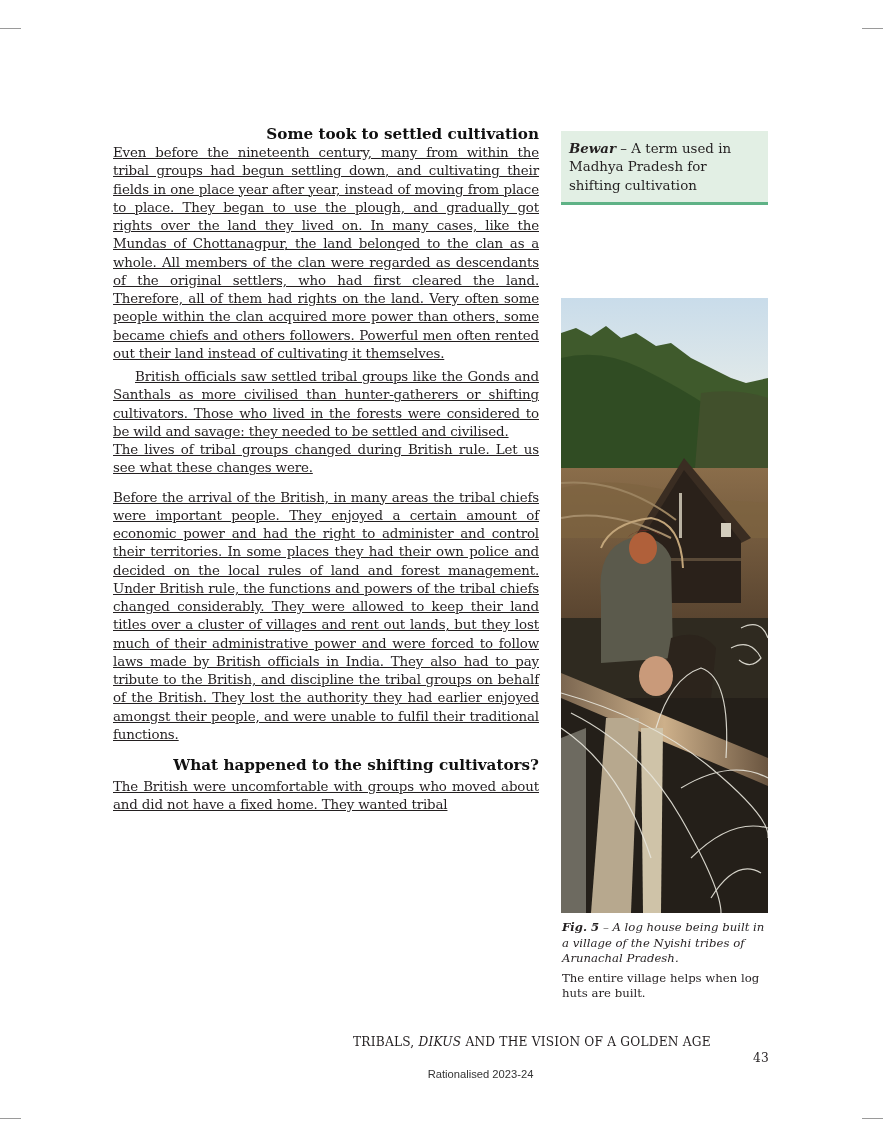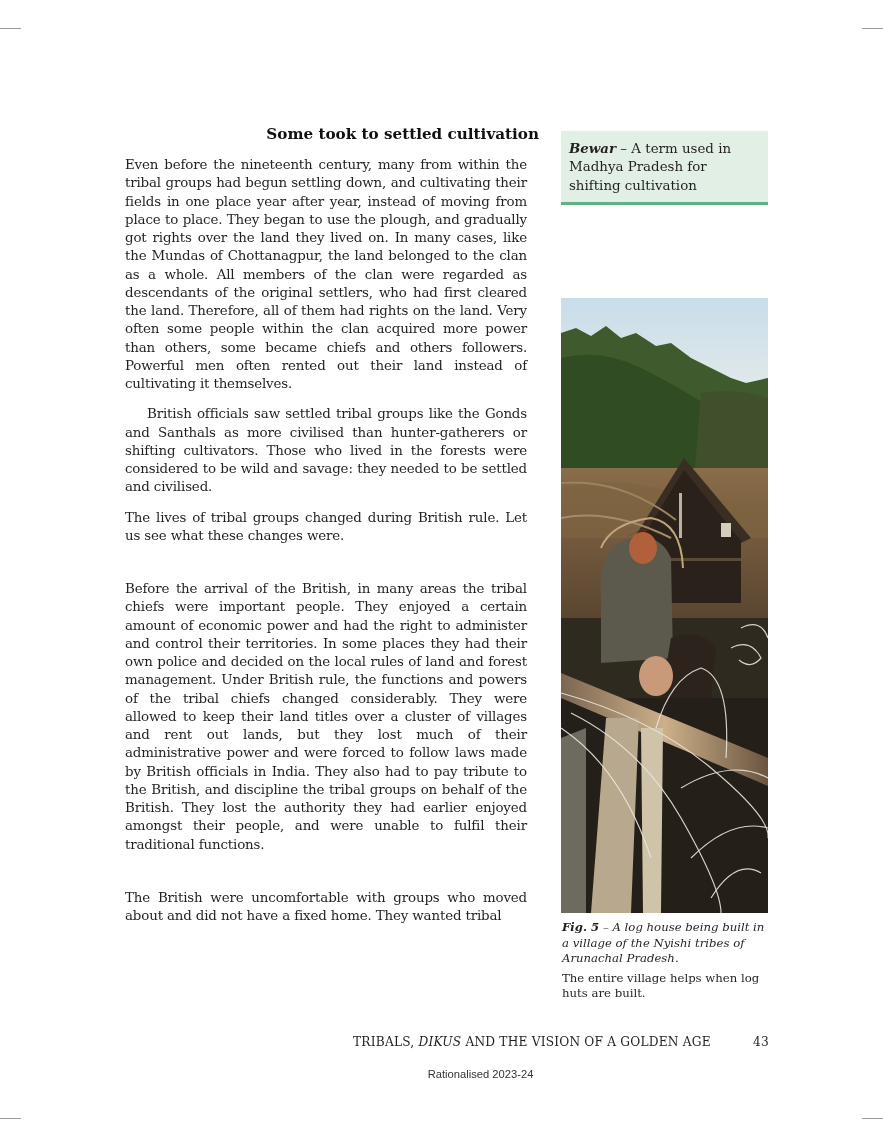--- a/index.html
+++ b/index.html
@@ -31,24 +31,25 @@
       font-weight: bold;
       font-size: 15.2px;
       line-height: 20px;
       margin: 0;
       color: #111;
       text-align: right;
     }
     .para {
       font-size: 13.4px;
       line-height: 18.25px;
-      margin: 12px;
+      margin: 0;
       text-align: justify;
       letter-spacing: -0.15px;
       word-spacing: 0px;
+      text-decoration: underline;
     }
     .para.indent { text-indent: 22px; margin-top: 5px; }
     .section-title {
       font-family: "DejaVu Sans", sans-serif;
       font-weight: bold;
       color: #8b2a8b;
       font-size: 20px;
       line-height: 29px;
       margin: 19px 0 3px 0;
       letter-spacing: 0.1px;
@@ -94,21 +95,21 @@
     .footer {
       position: absolute;
       left: 353px;
       top: 1034px;
       width: 416px;
       font-size: 12.2px;
       line-height: 16px;
       color: #231f20;
       letter-spacing: 0.2px;
     }
-    .footer .page-num { position: absolute; right: 0; top: 0; }
+    .footer .page-num { position: absolute; right: 0; top: 16px; }
     .footer .italic { font-style: italic; }
     .rationalised {
       position: absolute;
       left: 0;
       width: 873px;
       top: 1068px;
       text-align: center;
       font-family: "Liberation Sans", sans-serif;
       font-size: 11.2px;
       color: #333;
@@ -127,20 +128,21 @@
   <h3 class="subhead">Some took to settled cultivation</h3>
   <p class="para">Even before the nineteenth century, many from within the tribal groups had begun settling  down, and cultivating their fields in one place year after year, instead of moving from place to place. They began to use the plough, and gradually got rights over the land they lived on. In many cases, like the Mundas of Chottanagpur, the land belonged to the clan as a whole. All members of the clan were regarded as descendants of the original settlers, who had first cleared the land. Therefore, all of them had rights on the land. Very often some people within the clan acquired more power than others, some became chiefs and others followers. Powerful men often rented out their land instead of cultivating it themselves.</p>
   <p class="para indent">British officials saw settled tribal groups like the Gonds and Santhals as more civilised than hunter-gatherers or shifting cultivators. Those who lived in the forests were considered to be wild and savage: they needed to be settled and civilised.</p>
 
   <p class="para">The lives of tribal groups changed during British rule. Let us see what these changes were.</p>
 
   <div class="gap-sm"></div>
   <p class="para">Before the arrival of the British, in many areas the tribal chiefs were important people. They enjoyed a certain amount of economic power and had the right to administer and control their territories. In some places they had their own police and decided on the local rules of land and forest management. Under British rule, the functions and powers of the tribal chiefs changed considerably. They were allowed to keep their land titles over a cluster of villages and rent out lands, but they lost much of their administrative power and were forced to follow laws made by British officials in India. They also had to pay tribute to the British, and discipline the tribal groups on behalf of the British. They lost the authority they had earlier enjoyed amongst their people, and were unable to fulfil their traditional functions.</p>
 
   <div class="gap-sm"></div>
+  <h3 class="subhead" style="margin-bottom:3px;">What happened to the shifting cultivators?</h3>
   <p class="para">The British were uncomfortable with groups who moved about and did not have a fixed home. They wanted tribal</p>
 </div>
 
 <div class="callout">
   <span class="term">Bewar</span><span> – A term used in Madhya Pradesh for shifting cultivation</span>
 </div>
 
 <div class="photo" title="A man working with bamboo strips beside logs in front of a log house under construction, with forested hills behind">
   <svg width="207" height="615" viewBox="0 0 207 615" xmlns="http://www.w3.org/2000/svg">
     <defs>

